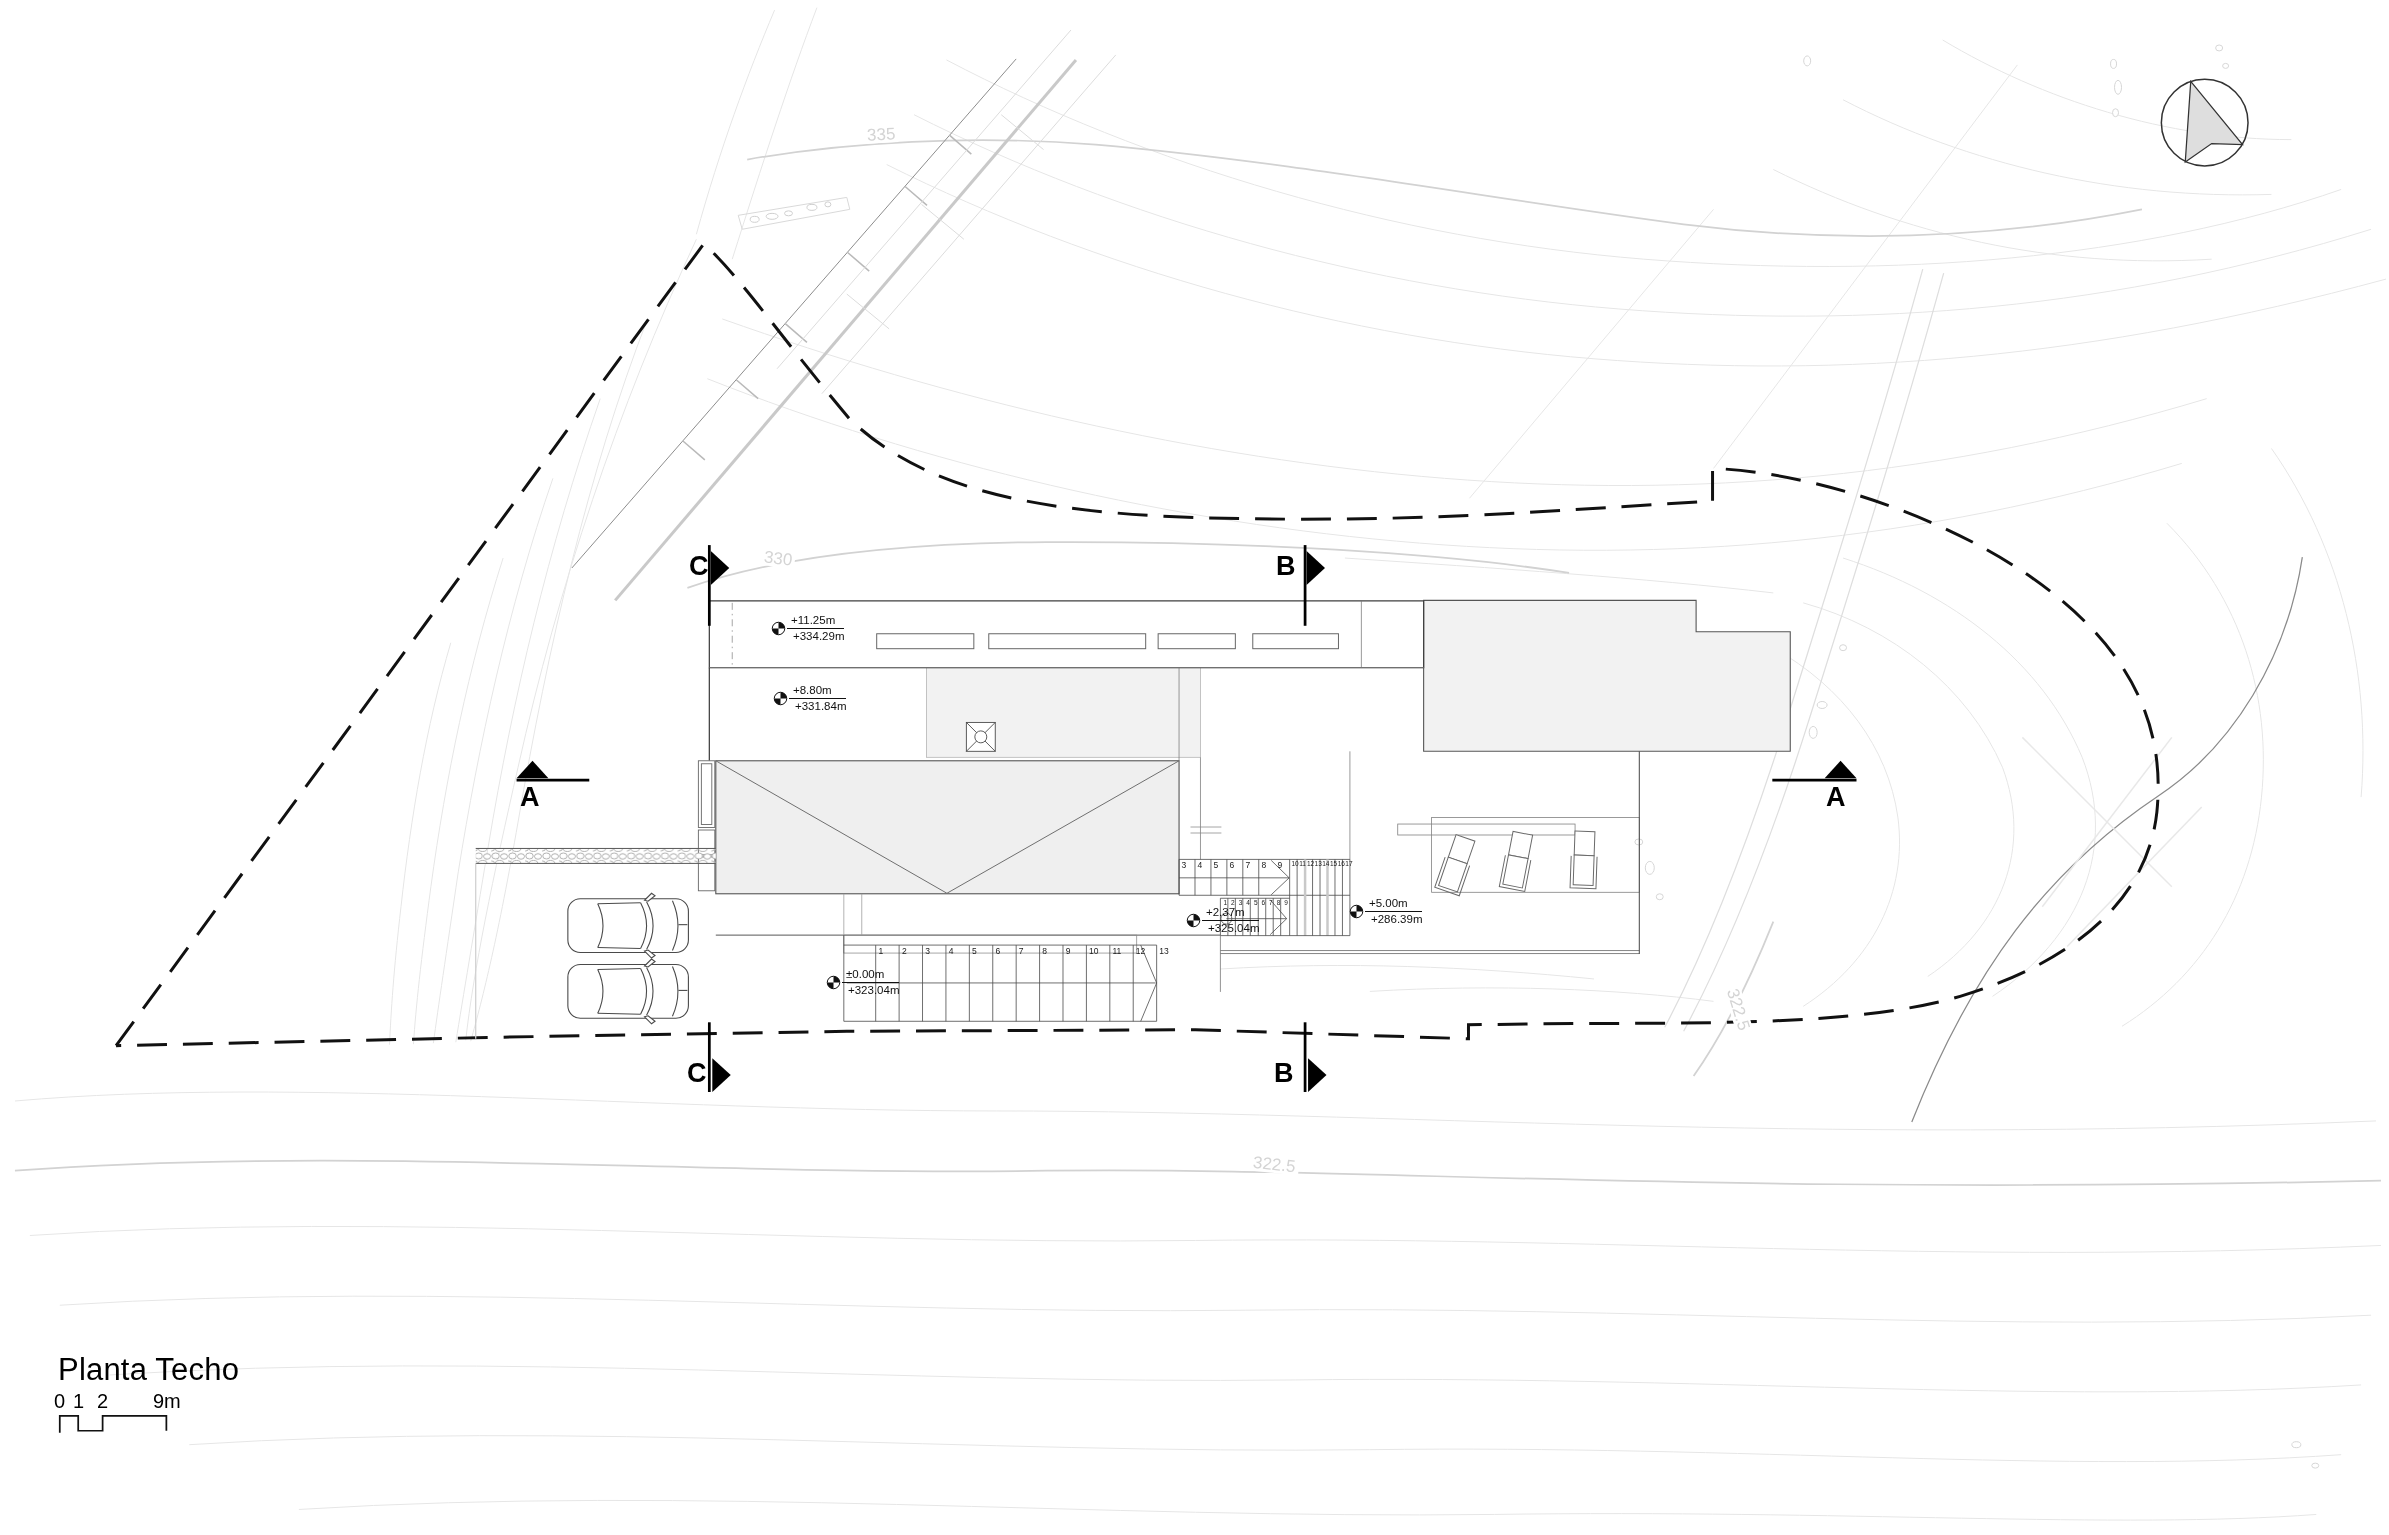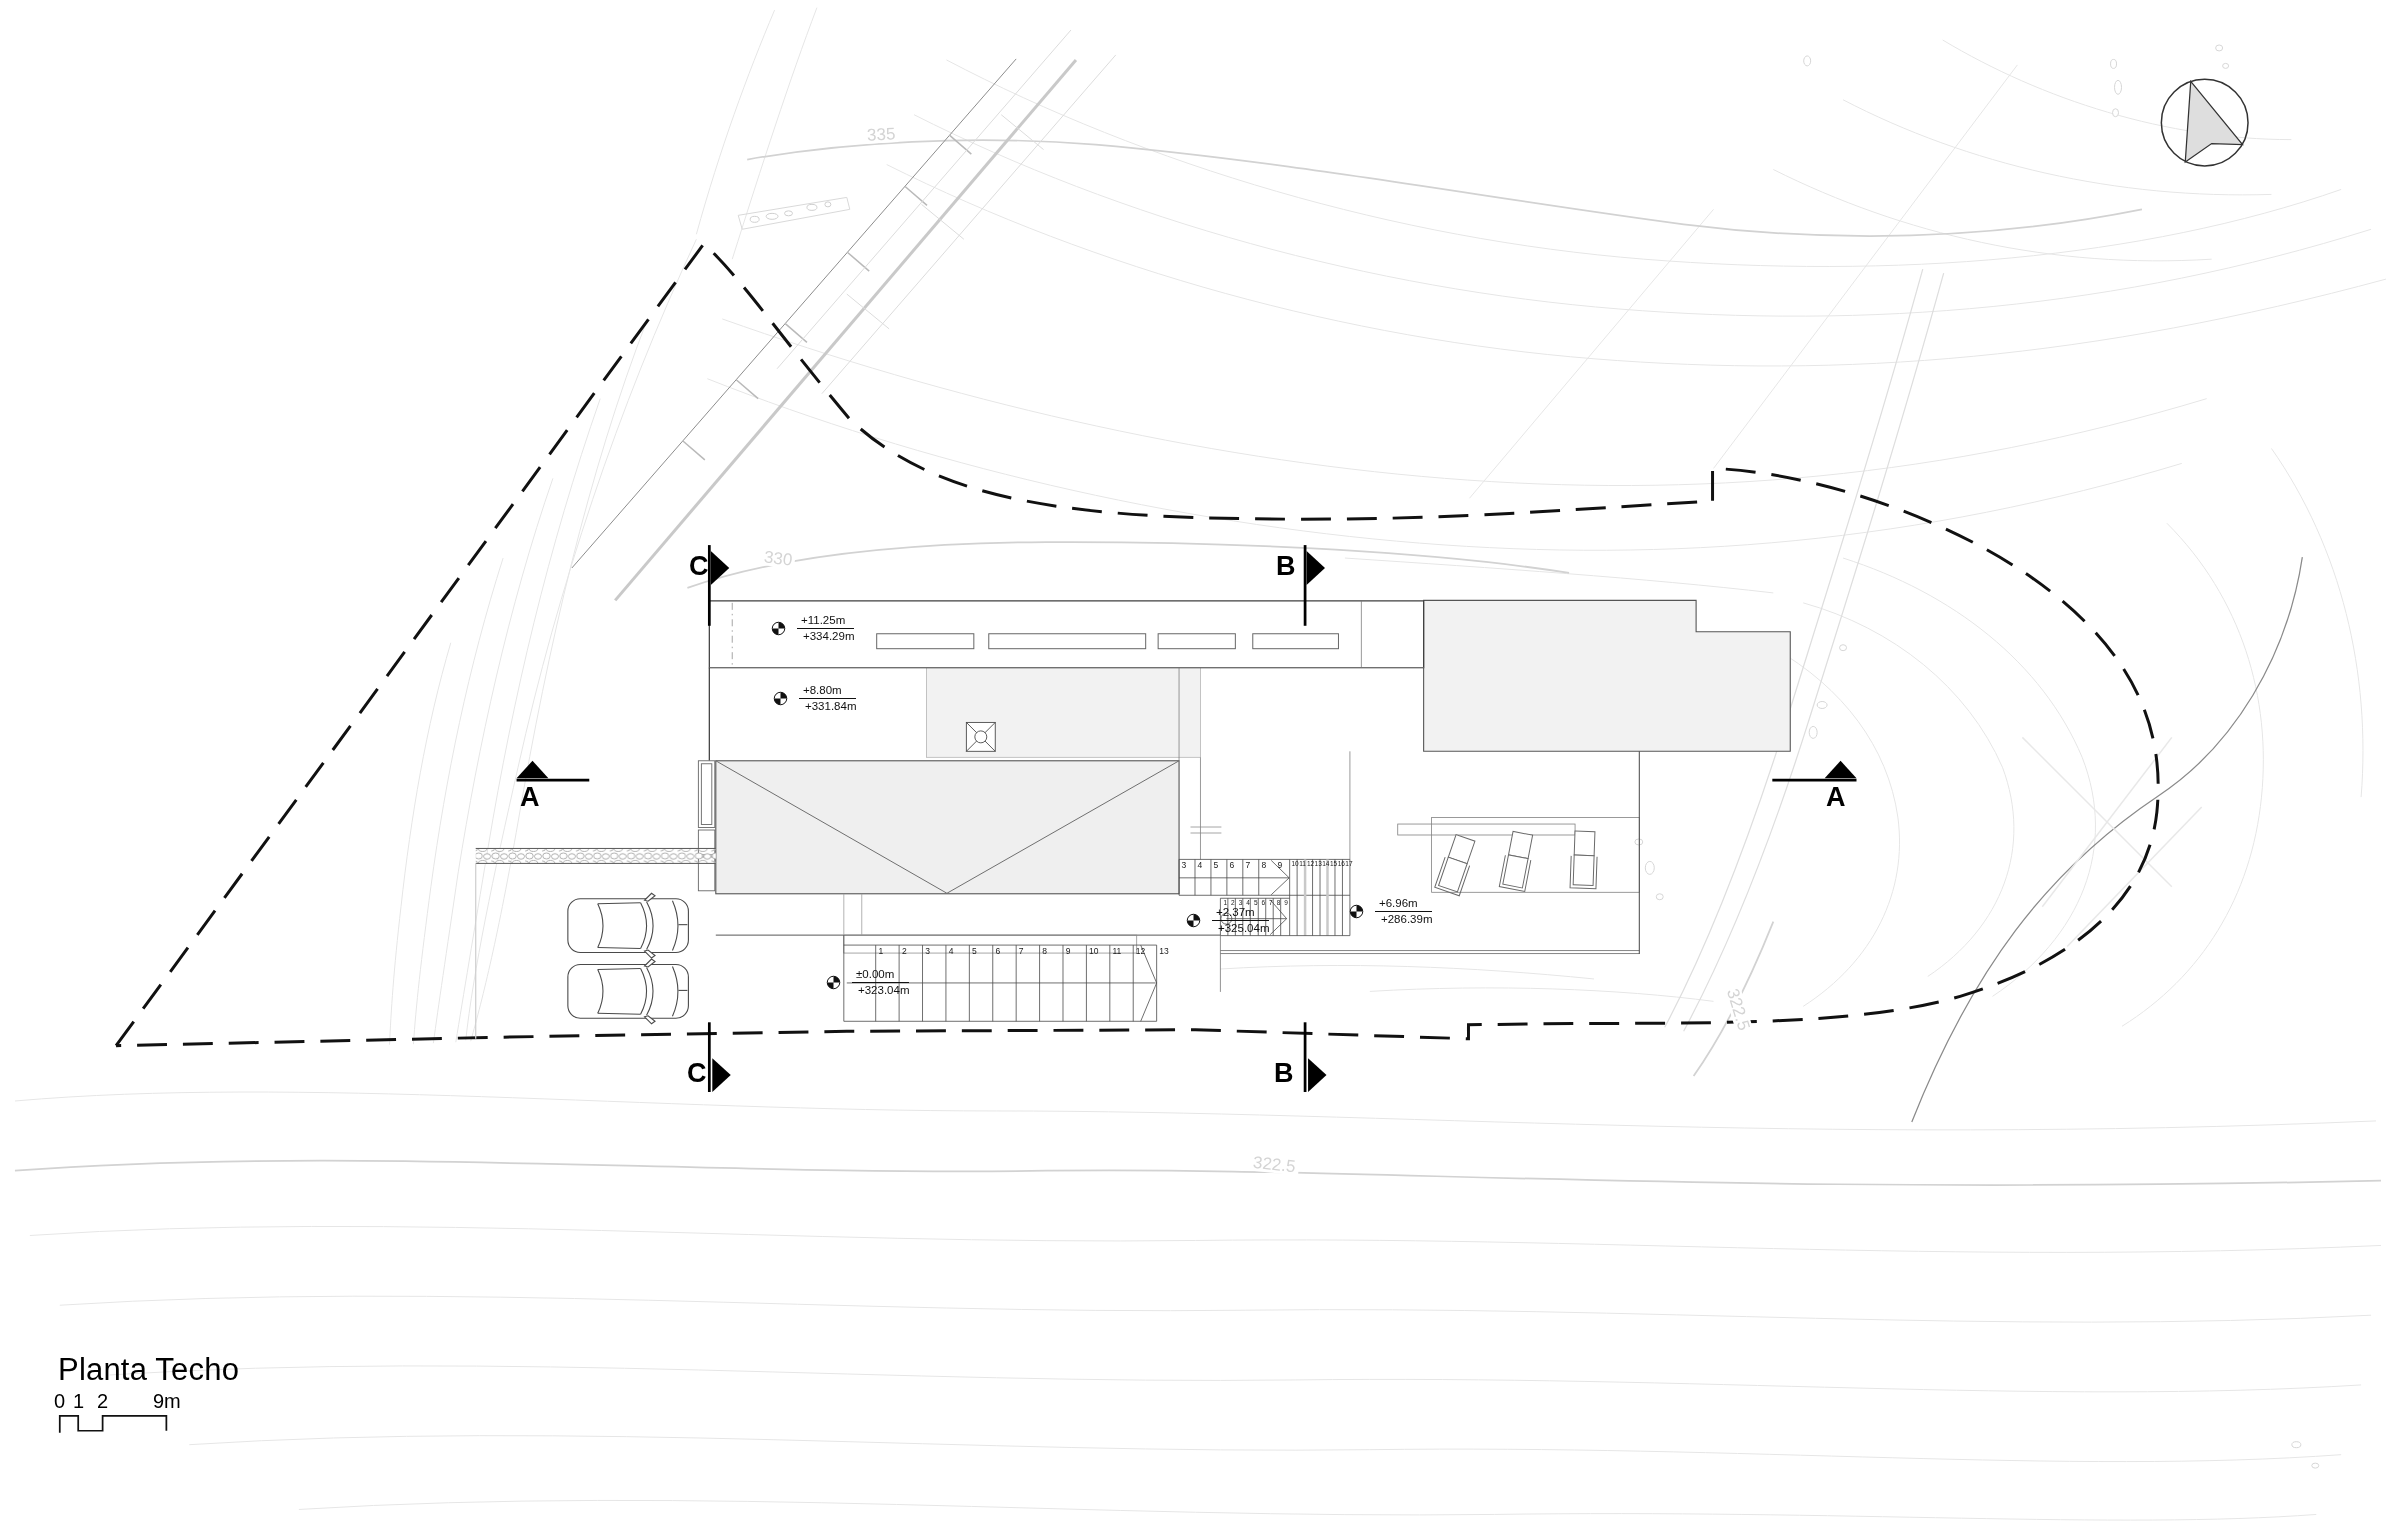--- a/index.html
+++ b/index.html
@@ -2,21 +2,21 @@
 <html style="font-size:8px"><head>
 <meta charset="utf-8">
 <style>
   html,body{margin:0;padding:0;background:#fff;}
   #sheet{position:relative;width:2389px;height:1536px;background:#fff;overflow:hidden;
          font-family:"Liberation Sans", sans-serif;}
   #linework{position:absolute;left:0;top:0;}
   .sec-letter{position:absolute;font-size:27px;font-weight:700;color:#000;line-height:1;}
   .lvl{position:absolute;display:flex;align-items:flex-start;color:#111;}
   .lvl svg{margin-top:7px;flex:0 0 auto;}
-  .lvl-txt{font-size:11.5px;line-height:1.2;margin-left:11px;white-space:nowrap;}
+  .lvl-txt{font-size:11.5px;line-height:1.2;margin-left:1px;white-space:nowrap;}
   .lvl-txt .t1{border-bottom:1.5px solid #111;padding:0 5px 0.5px 4px;}
   .lvl-txt .t2{padding:0.5px 0 0 6px;}
   .srow{position:absolute;display:flex;color:#1a1a1a;line-height:1;}
   .srow span{flex:0 0 auto;box-sizing:border-box;padding-left:1.5px;overflow:visible;}
   .w47 span{width:23.4px;font-size:8.5px;}
   .w32 span{width:16px;font-size:8.5px;}
   .w15 span{width:7.7px;font-size:6.5px;}
   .w15b span{width:7.6px;font-size:6.5px;}
   .contour-label{position:absolute;color:#d4d4d4;font-size:17px;background:#fff;
                  padding:0 3px;line-height:1;transform-origin:center;}
@@ -377,21 +377,21 @@
   <div class="t2">+325.04m</div>
       </div>
 </div>
 
 <div class="lvl" style="left:1349px;top:897px">
   <svg width="15" height="15" viewBox="0 0 30 30">
     <circle cx="15" cy="15" r="12.5" fill="#fff" stroke="#111" stroke-width="2"></circle>
     <path d="M15,15 L15,2.5 A12.5,12.5 0 0 1 27.5,15 Z M15,15 L15,27.5 A12.5,12.5 0 0 1 2.5,15 Z" fill="#111"></path>
   </svg>
   <div class="lvl-txt">
-        <div class="t1">+6.96m</div>
+        <div class="t1">+5.00m</div>
   <div class="t2">+286.39m</div>
       </div>
 </div>
 
 <div class="lvl" style="left:826px;top:968px">
   <svg width="15" height="15" viewBox="0 0 30 30">
     <circle cx="15" cy="15" r="12.5" fill="#fff" stroke="#111" stroke-width="2"></circle>
     <path d="M15,15 L15,2.5 A12.5,12.5 0 0 1 27.5,15 Z M15,15 L15,27.5 A12.5,12.5 0 0 1 2.5,15 Z" fill="#111"></path>
   </svg>
   <div class="lvl-txt">

